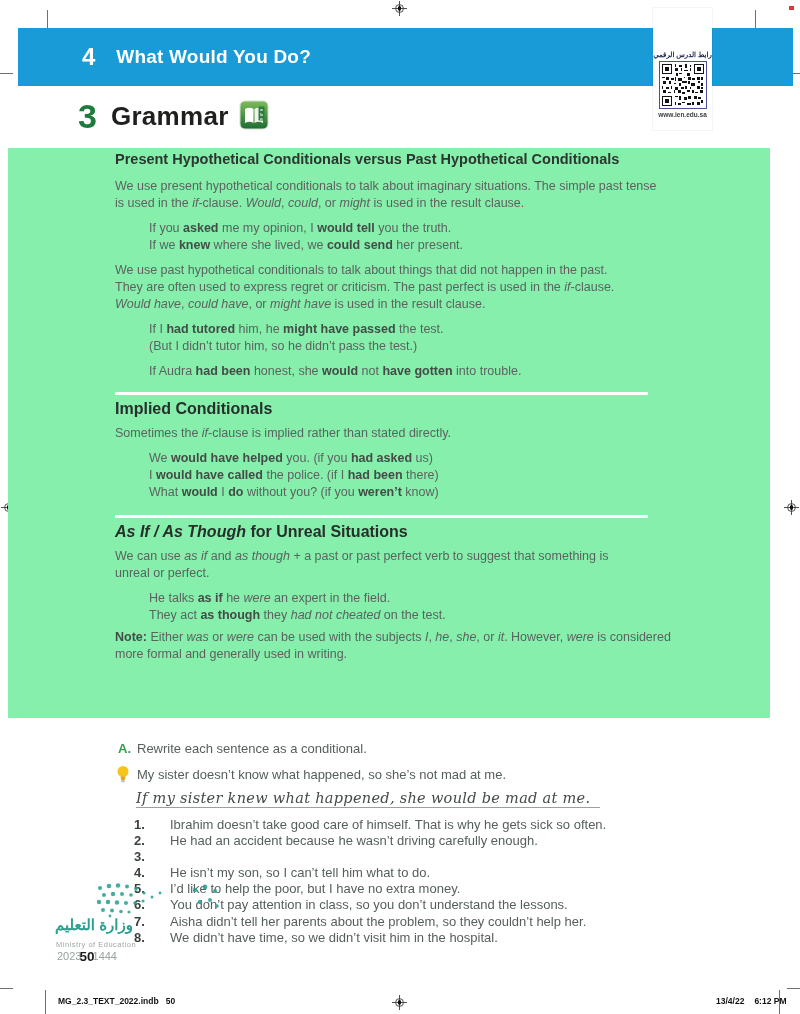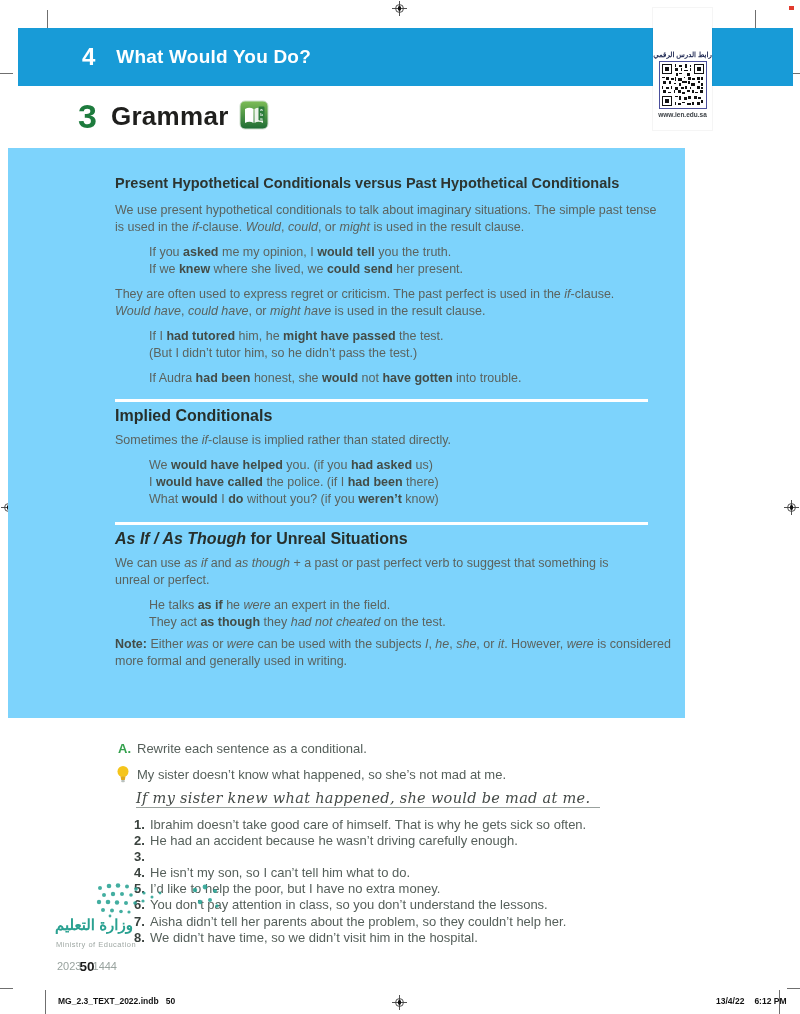--- a/index.html
+++ b/index.html
@@ -31,22 +31,22 @@
             display:flex; align-items:center; justify-content:center; background:#fff; }
   .qr-url { margin-top:2px; font-size:6.5px; font-weight:bold; color:#3a3f44; }
 
   
   .sec { position:absolute; left:78px; top:98px; display:flex; align-items:center; z-index:2; }
   .sec-num { font-size:34px; font-weight:bold; color:#1d7b3d; line-height:34px; }
   .sec-title { margin-left:14px; font-size:26px; font-weight:bold; color:#1f1f1d; letter-spacing:.3px; }
   .book-icon { margin-left:10px; margin-top:2px; }
 
   
-  .gbox { position:absolute; left:8px; top:148px; width:677px; height:570px; background:#7dd3fc;
-          box-sizing:border-box; padding:26px 25px 0 107px; font-size:12.5px; color:#5b635f; }
+  .gbox { position:absolute; left:8px; top:148px; width:762px; height:570px; background:#86efac;
+          box-sizing:border-box; padding:2px 25px 0 107px; font-size:12.5px; color:#5b635f; }
   .gbox .line { white-space:nowrap; line-height:17px; }
   .g-title { font-size:14.5px; font-weight:bold; color:#2d3531; line-height:18px; margin-bottom:10px; white-space:nowrap; }
   .para { margin-top:8px; }
   .exgroup { margin-top:8px; margin-left:34px; }
   .divider { height:3px; background:#ffffff; margin-top:12px; width:533px; }
   .divider.d2 { margin-top:14px; }
   .g-h2 { margin-top:4px; font-size:16px; font-weight:bold; color:#272f2b; line-height:20px; white-space:nowrap; }
   .g-h2 .rt-b, .g-h2 .rt-bi { color:inherit; }
   .note { margin-top:5px; }
   .rt-b { font-weight:bold; color:#434c47; }
@@ -58,29 +58,29 @@
   .ex-head { display:flex; line-height:16px; }
   .ex-label { font-weight:bold; color:#33a04c; width:19px; flex:none; }
   .ex-model { margin-top:10px; display:flex; line-height:15px; }
   .bulb { width:14px; flex:none; margin-left:-2px; margin-right:7px; margin-top:-2px; }
   .ex-answer { display:inline-block; margin-left:18px; margin-top:3px;
                font-family:"DejaVu Serif", serif; font-style:italic; font-size:14.5px; color:#444a47;
                letter-spacing:.3px; border-bottom:1.5px solid #99a19d; padding:0 10px 1px 0; white-space:nowrap; }
   .ex-list { margin-top:9px; margin-left:16px; }
   .ex-item { display:flex; line-height:16.1px; }
   .ex-num { font-weight:bold; color:#39413d; width:16px; flex:none; }
-  .ex-text { margin-left:0; white-space:nowrap; }
+  .ex-text { margin-left:20px; white-space:nowrap; }
 
   
   .moe { position:absolute; left:55px; top:882px; width:190px; height:90px; z-index:3; }
   .moe-dots { position:absolute; left:40px; top:0; opacity:.88; }
   .moe-ar { position:absolute; left:0; top:34px; width:150px; font-size:15px; font-weight:bold; color:#2aa191;
             direction:rtl; text-align:left; white-space:nowrap; }
   .moe-en { position:absolute; left:1px; top:58px; font-size:7.5px; color:#9fa8a4; letter-spacing:.5px; white-space:nowrap; }
-  .moe-year { position:absolute; left:2px; top:76px; font-size:11px; color:#99a39f; white-space:nowrap; }
+  .moe-year { position:absolute; left:2px; top:66px; font-size:11px; color:#99a39f; white-space:nowrap; }
   .moe-page { font-size:13.5px; font-weight:bold; color:#1c1c1c; margin:0 -2px; position:relative; top:.5px; }
 
   
   .footer-left { position:absolute; left:58px; top:996px; font-size:8.5px; font-weight:bold; color:#131313; white-space:pre; }
   .footer-right { position:absolute; left:716px; top:996px; font-size:8.5px; font-weight:bold; color:#131313; white-space:nowrap; }
   .footer-right .gap { display:inline-block; width:10px; }
 </style>
 </head>
 <body>
 
@@ -231,20 +231,21 @@
     <div class="g-title">Present Hypothetical Conditionals versus Past Hypothetical Conditionals</div>
     <div class="para">
       <div class="line"><span>We use present hypothetical conditionals to talk about imaginary situations. The simple past tense</span></div>
       <div class="line"><span>is used in the </span><span class="rt-i">if</span><span>-clause. </span><span class="rt-i">Would</span><span>, </span><span class="rt-i">could</span><span>, or </span><span class="rt-i">might</span><span> is used in the result clause.</span></div>
     </div>
     <div class="exgroup">
       <div class="line"><span>If you </span><span class="rt-b">asked</span><span> me my opinion, I </span><span class="rt-b">would tell</span><span> you the truth.</span></div>
       <div class="line"><span>If we </span><span class="rt-b">knew</span><span> where she lived, we </span><span class="rt-b">could send</span><span> her present.</span></div>
     </div>
     <div class="para">
+      <div class="line"><span>We use past hypothetical conditionals to talk about things that did not happen in the past.</span></div>
       <div class="line"><span>They are often used to express regret or criticism. The past perfect is used in the </span><span class="rt-i">if</span><span>-clause.</span></div>
       <div class="line"><span class="rt-i">Would have</span><span>, </span><span class="rt-i">could have</span><span>, or </span><span class="rt-i">might have</span><span> is used in the result clause.</span></div>
     </div>
     <div class="exgroup">
       <div class="line"><span>If I </span><span class="rt-b">had tutored</span><span> him, he </span><span class="rt-b">might have passed</span><span> the test.</span></div>
       <div class="line"><span>(But I didn’t tutor him, so he didn’t pass the test.)</span></div>
     </div>
     <div class="exgroup">
       <div class="line"><span>If Audra </span><span class="rt-b">had been</span><span> honest, she </span><span class="rt-b">would</span><span> not </span><span class="rt-b">have gotten</span><span> into trouble.</span></div>
     </div>

